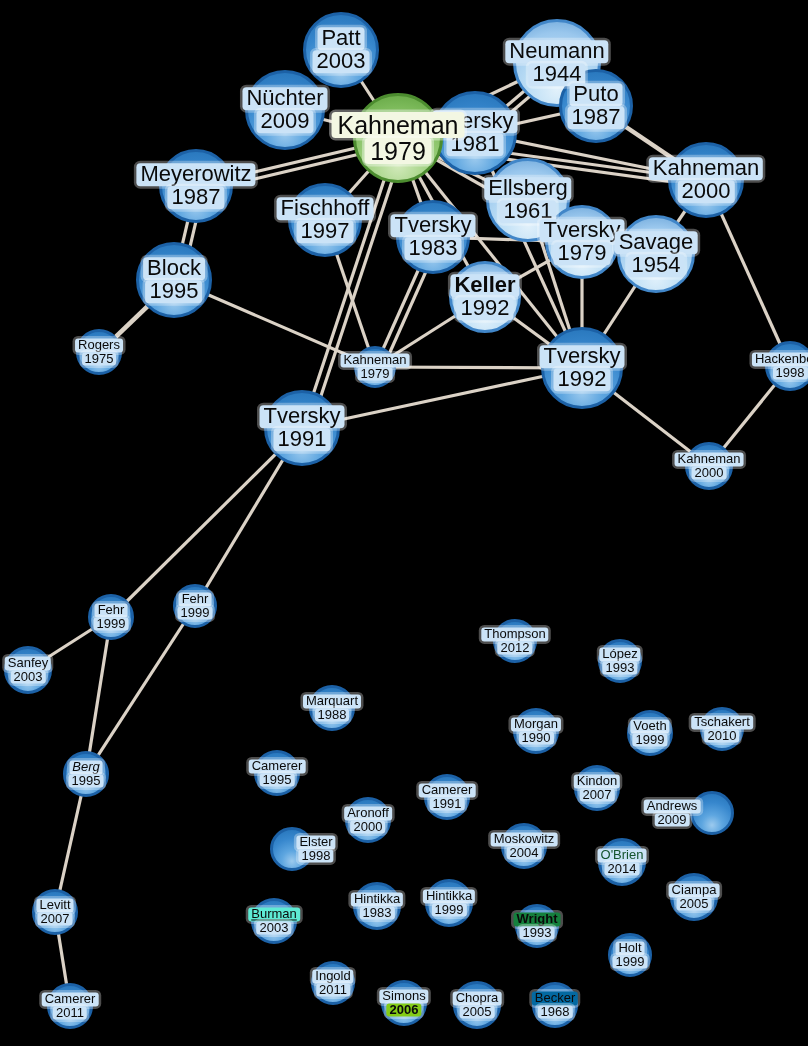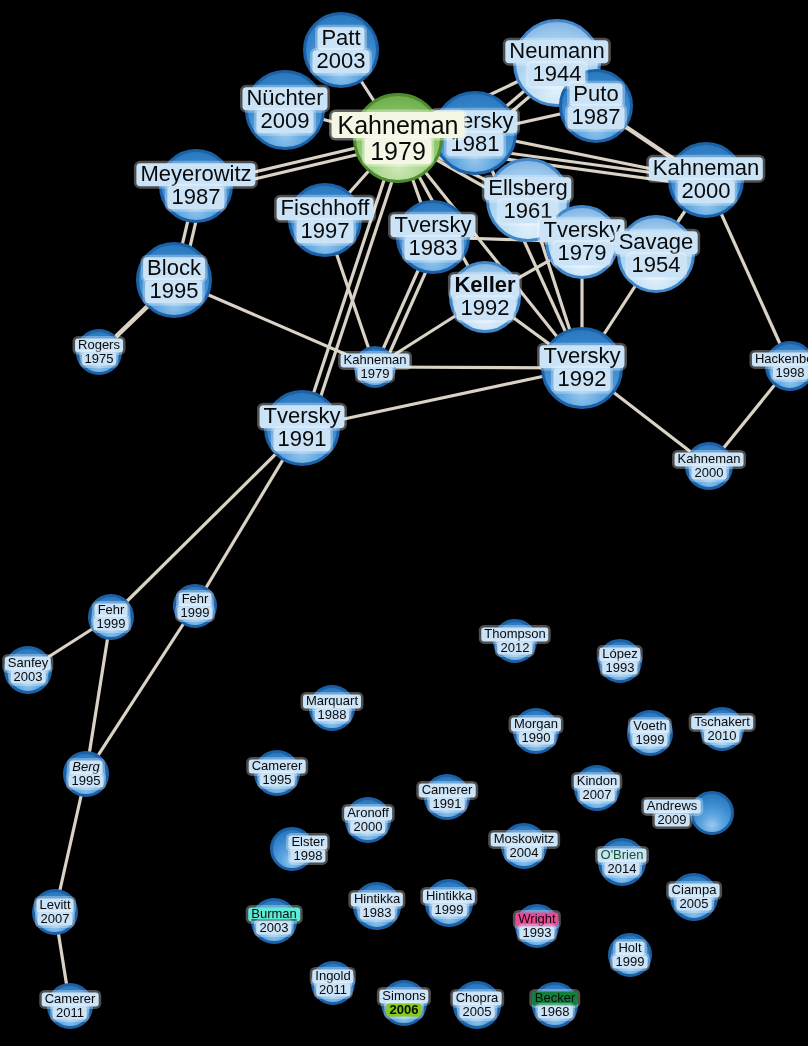--- a/index.html
+++ b/index.html
@@ -410,21 +410,21 @@
   <div class="node variant-medium size-small">
     <div class="circle" style="left: 712px; top: 813px; width: 44px; height: 44px;"></div>
     <div class="node-label" style="left: 672px; top: 813px;">
       <span class="label-line" style="background: rgb(203, 227, 247); box-shadow: rgba(255, 255, 255, 0.3) 0px 0px 0px 2.5px; color: rgb(10, 10, 10);">Andrews</span>
       <span class="label-line" style="background: rgb(203, 227, 247); box-shadow: rgba(255, 255, 255, 0.3) 0px 0px 0px 2.5px; color: rgb(10, 10, 10);">2009</span>
     </div>
   </div>
 
   <div class="node variant-medium size-small">
     <div class="circle" style="left: 292px; top: 849px; width: 44px; height: 44px;"></div>
-    <div class="node-label" style="left: 284px; top: 849px; padding-left: 48px;">
+    <div class="node-label" style="left: 292px; top: 849px; padding-left: 48px;">
       <span class="label-line" style="background: rgb(203, 227, 247); box-shadow: rgba(255, 255, 255, 0.3) 0px 0px 0px 2.5px; color: rgb(10, 10, 10);">Elster</span>
       <span class="label-line" style="background: rgb(203, 227, 247); box-shadow: rgba(255, 255, 255, 0.3) 0px 0px 0px 2.5px; color: rgb(10, 10, 10);">1998</span>
     </div>
   </div>
 
   <div class="node variant-medium size-small">
     <div class="circle" style="left: 524px; top: 846px; width: 46px; height: 46px;"></div>
     <div class="node-label" style="left: 524px; top: 846px;">
       <span class="label-line" style="background: rgb(203, 227, 247); box-shadow: rgba(255, 255, 255, 0.3) 0px 0px 0px 2.5px; color: rgb(10, 10, 10);">Moskowitz</span>
       <span class="label-line" style="background: rgb(203, 227, 247); box-shadow: rgba(255, 255, 255, 0.3) 0px 0px 0px 2.5px; color: rgb(10, 10, 10);">2004</span>
@@ -467,21 +467,21 @@
     <div class="circle" style="left: 274px; top: 921px; width: 46px; height: 46px;"></div>
     <div class="node-label" style="left: 274px; top: 921px;">
       <span class="label-line" style="background: #5eead4; box-shadow: rgba(255, 255, 255, 0.3) 0px 0px 0px 2.5px; color: rgb(10, 10, 10); text-decoration: underline;">Burman</span>
       <span class="label-line" style="background: rgb(203, 227, 247); box-shadow: rgba(255, 255, 255, 0.3) 0px 0px 0px 2.5px; color: rgb(10, 10, 10);">2003</span>
     </div>
   </div>
 
   <div class="node variant-medium size-small">
     <div class="circle" style="left: 537px; top: 926px; width: 44px; height: 44px;"></div>
     <div class="node-label" style="left: 537px; top: 926px;">
-      <span class="label-line" style="background: #ec4899; box-shadow: rgba(255, 255, 255, 0.3) 0px 0px 0px 2.5px; color: rgb(10, 10, 10);">Wright</span>
+      <span class="label-line" style="background: #15803d; box-shadow: rgba(255, 255, 255, 0.3) 0px 0px 0px 2.5px; color: rgb(10, 10, 10); font-weight: bold;">Wright</span>
       <span class="label-line" style="background: rgb(203, 227, 247); box-shadow: rgba(255, 255, 255, 0.3) 0px 0px 0px 2.5px; color: rgb(10, 10, 10);">1993</span>
     </div>
   </div>
 
   <div class="node variant-medium size-small">
     <div class="circle" style="left: 630px; top: 955px; width: 44px; height: 44px;"></div>
     <div class="node-label" style="left: 630px; top: 955px;">
       <span class="label-line" style="background: rgb(203, 227, 247); box-shadow: rgba(255, 255, 255, 0.3) 0px 0px 0px 2.5px; color: rgb(10, 10, 10);">Holt</span>
       <span class="label-line" style="background: rgb(203, 227, 247); box-shadow: rgba(255, 255, 255, 0.3) 0px 0px 0px 2.5px; color: rgb(10, 10, 10);">1999</span>
     </div>
@@ -507,18 +507,18 @@
     <div class="circle" style="left: 477px; top: 1005px; width: 48px; height: 48px;"></div>
     <div class="node-label" style="left: 477px; top: 1005px;">
       <span class="label-line" style="background: rgb(203, 227, 247); box-shadow: rgba(255, 255, 255, 0.3) 0px 0px 0px 2.5px; color: rgb(10, 10, 10);">Chopra</span>
       <span class="label-line" style="background: rgb(203, 227, 247); box-shadow: rgba(255, 255, 255, 0.3) 0px 0px 0px 2.5px; color: rgb(10, 10, 10);">2005</span>
     </div>
   </div>
 
   <div class="node variant-medium size-small">
     <div class="circle" style="left: 555px; top: 1005px; width: 46px; height: 46px;"></div>
     <div class="node-label" style="left: 555px; top: 1005px;">
-      <span class="label-line" style="background: #15803d; box-shadow: rgba(255, 255, 255, 0.3) 0px 0px 0px 2.5px; color: rgb(10, 10, 10);">Becker</span>
+      <span class="label-line" style="background: #0369a1; box-shadow: rgba(255, 255, 255, 0.3) 0px 0px 0px 2.5px; color: rgb(10, 10, 10);">Becker</span>
       <span class="label-line" style="background: rgb(203, 227, 247); box-shadow: rgba(255, 255, 255, 0.3) 0px 0px 0px 2.5px; color: rgb(10, 10, 10);">1968</span>
     </div>
   </div>
 </div>
 </div>
 
 </body></html>

